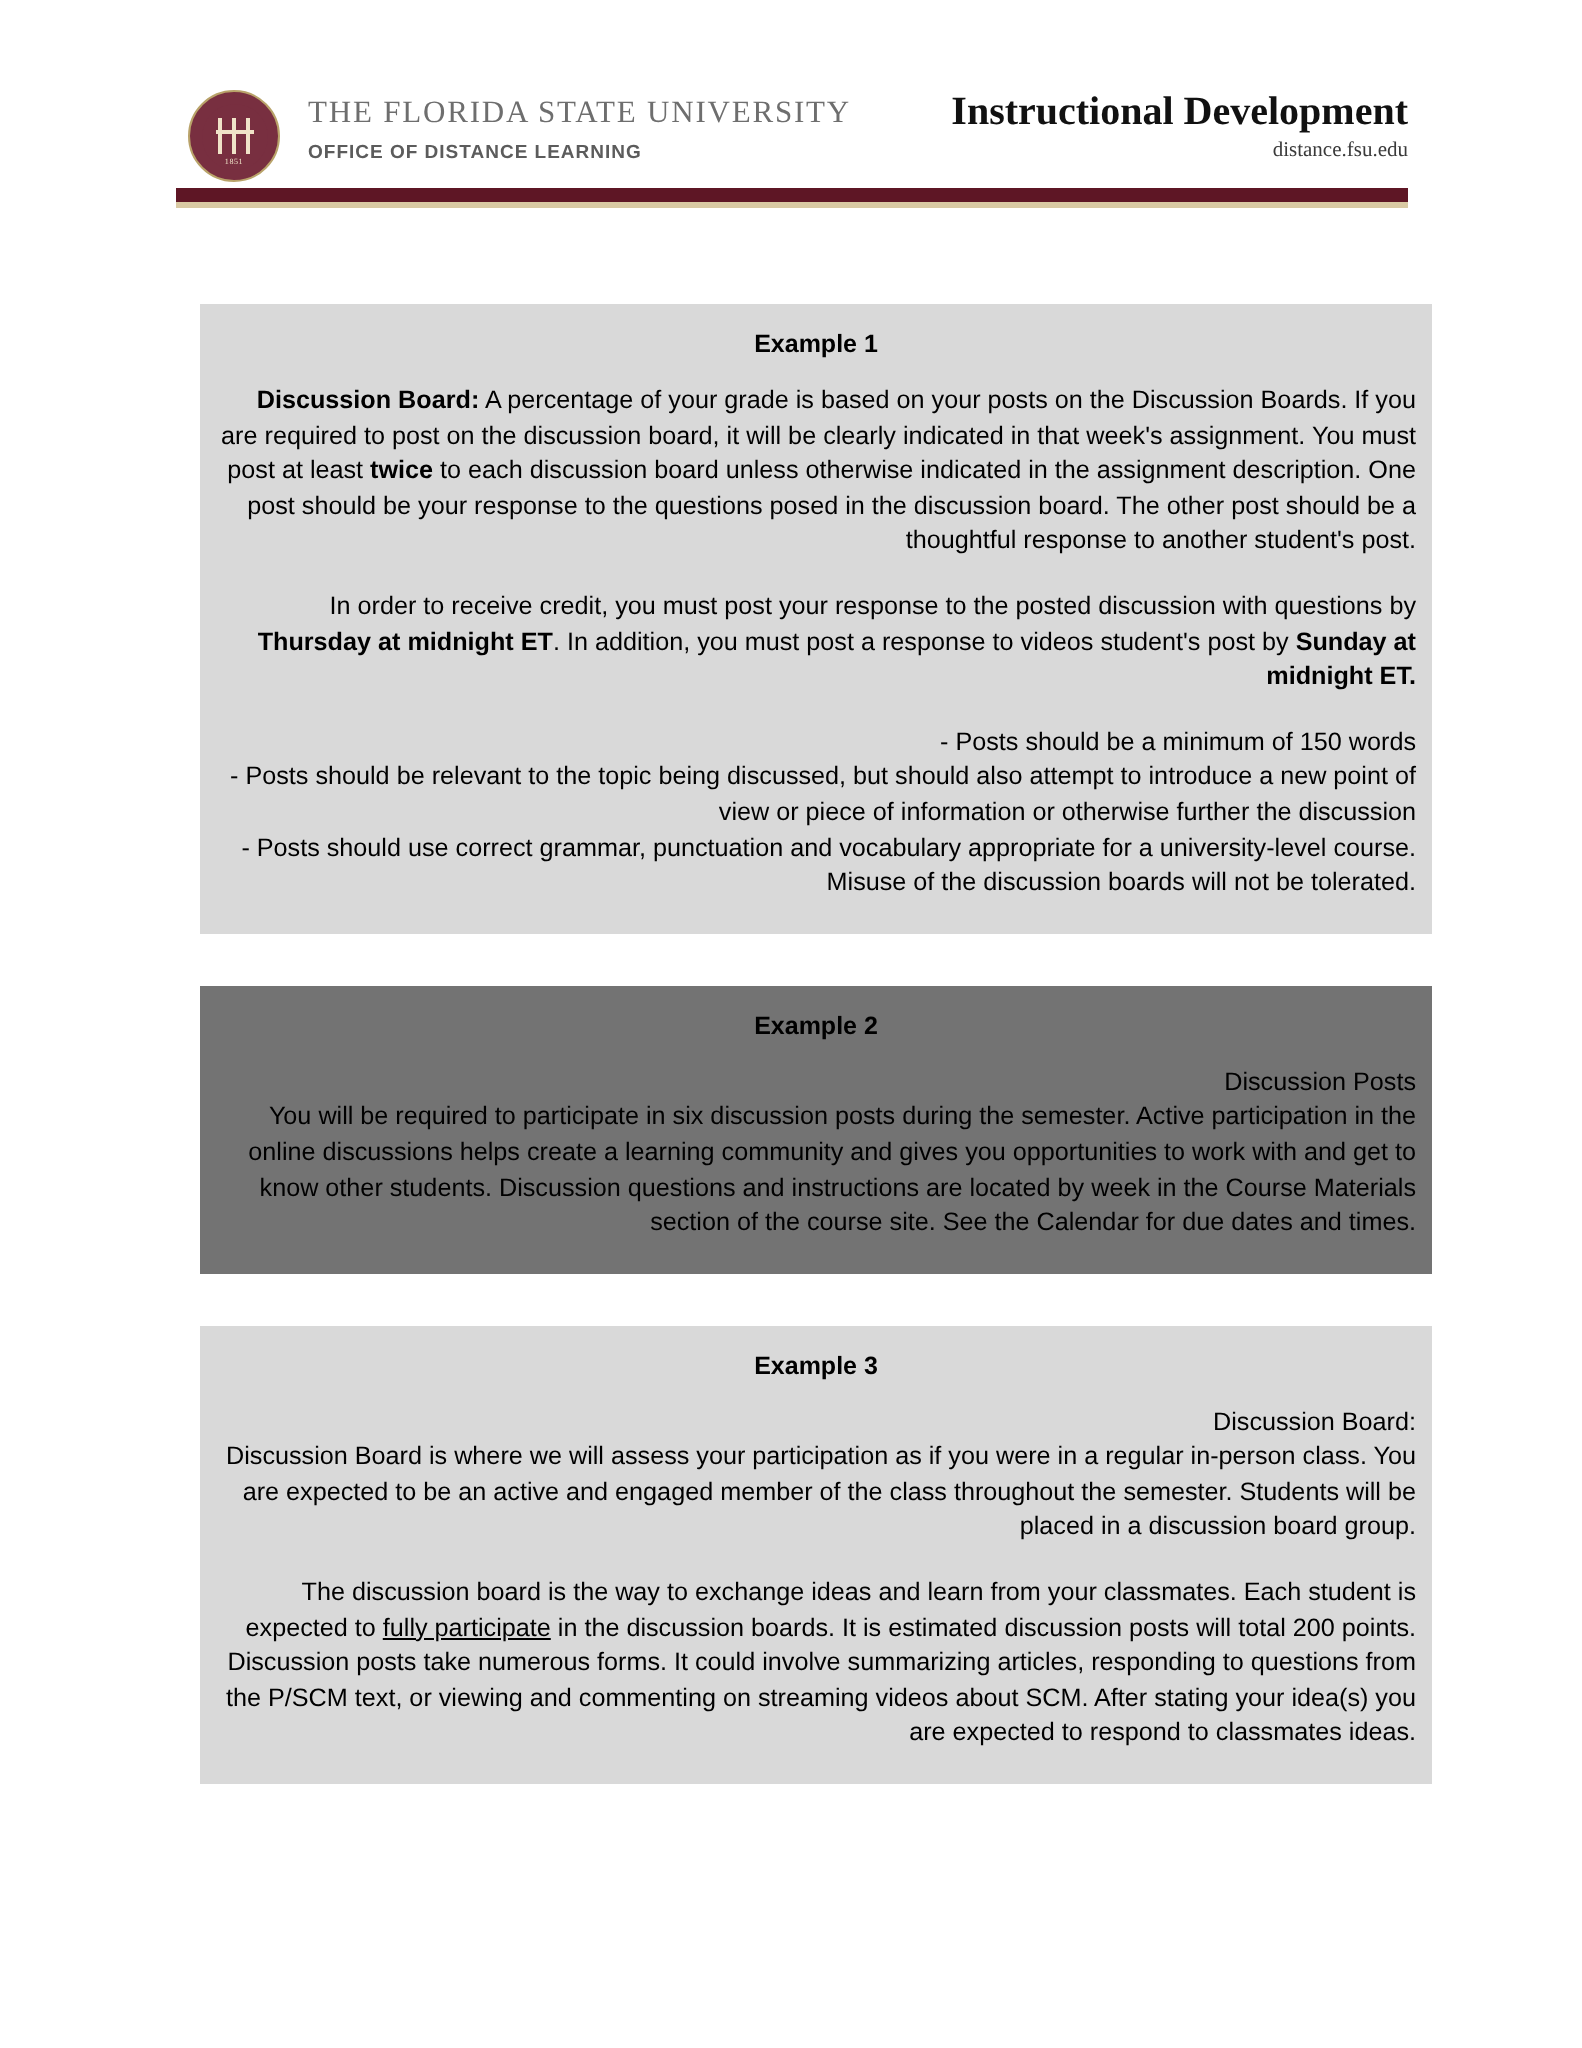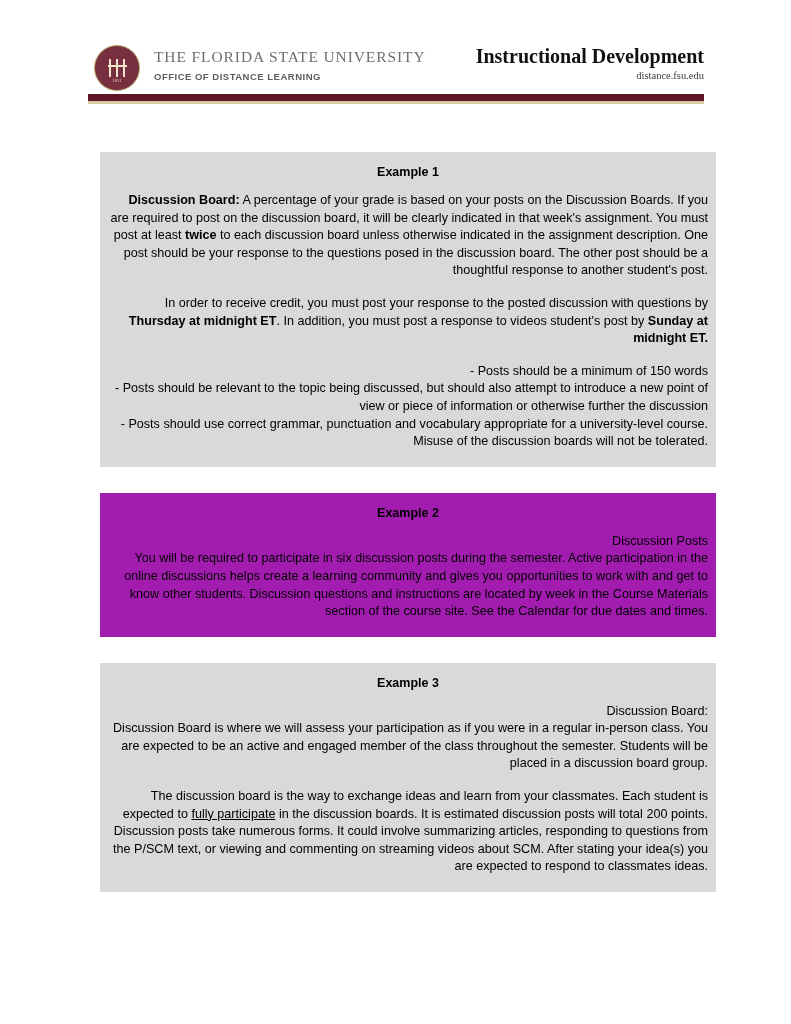--- a/index.html
+++ b/index.html
@@ -183,21 +183,21 @@
     text-align: center;
     font-size: 12.5px;
     font-weight: bold;
     line-height: 17px;
     padding: 12px 8px 11px 8px;
   }
   .shaded {
     background: #d9d9d9;
   }
   .plain {
-    background: #a21caf;
+    background: #737373;
   }
 
   .block {
     padding: 0 8px;
     font-size: 12.6px;
     line-height: 17.6px;
   }
   .block p {
     margin: 0;
     padding: 0;

